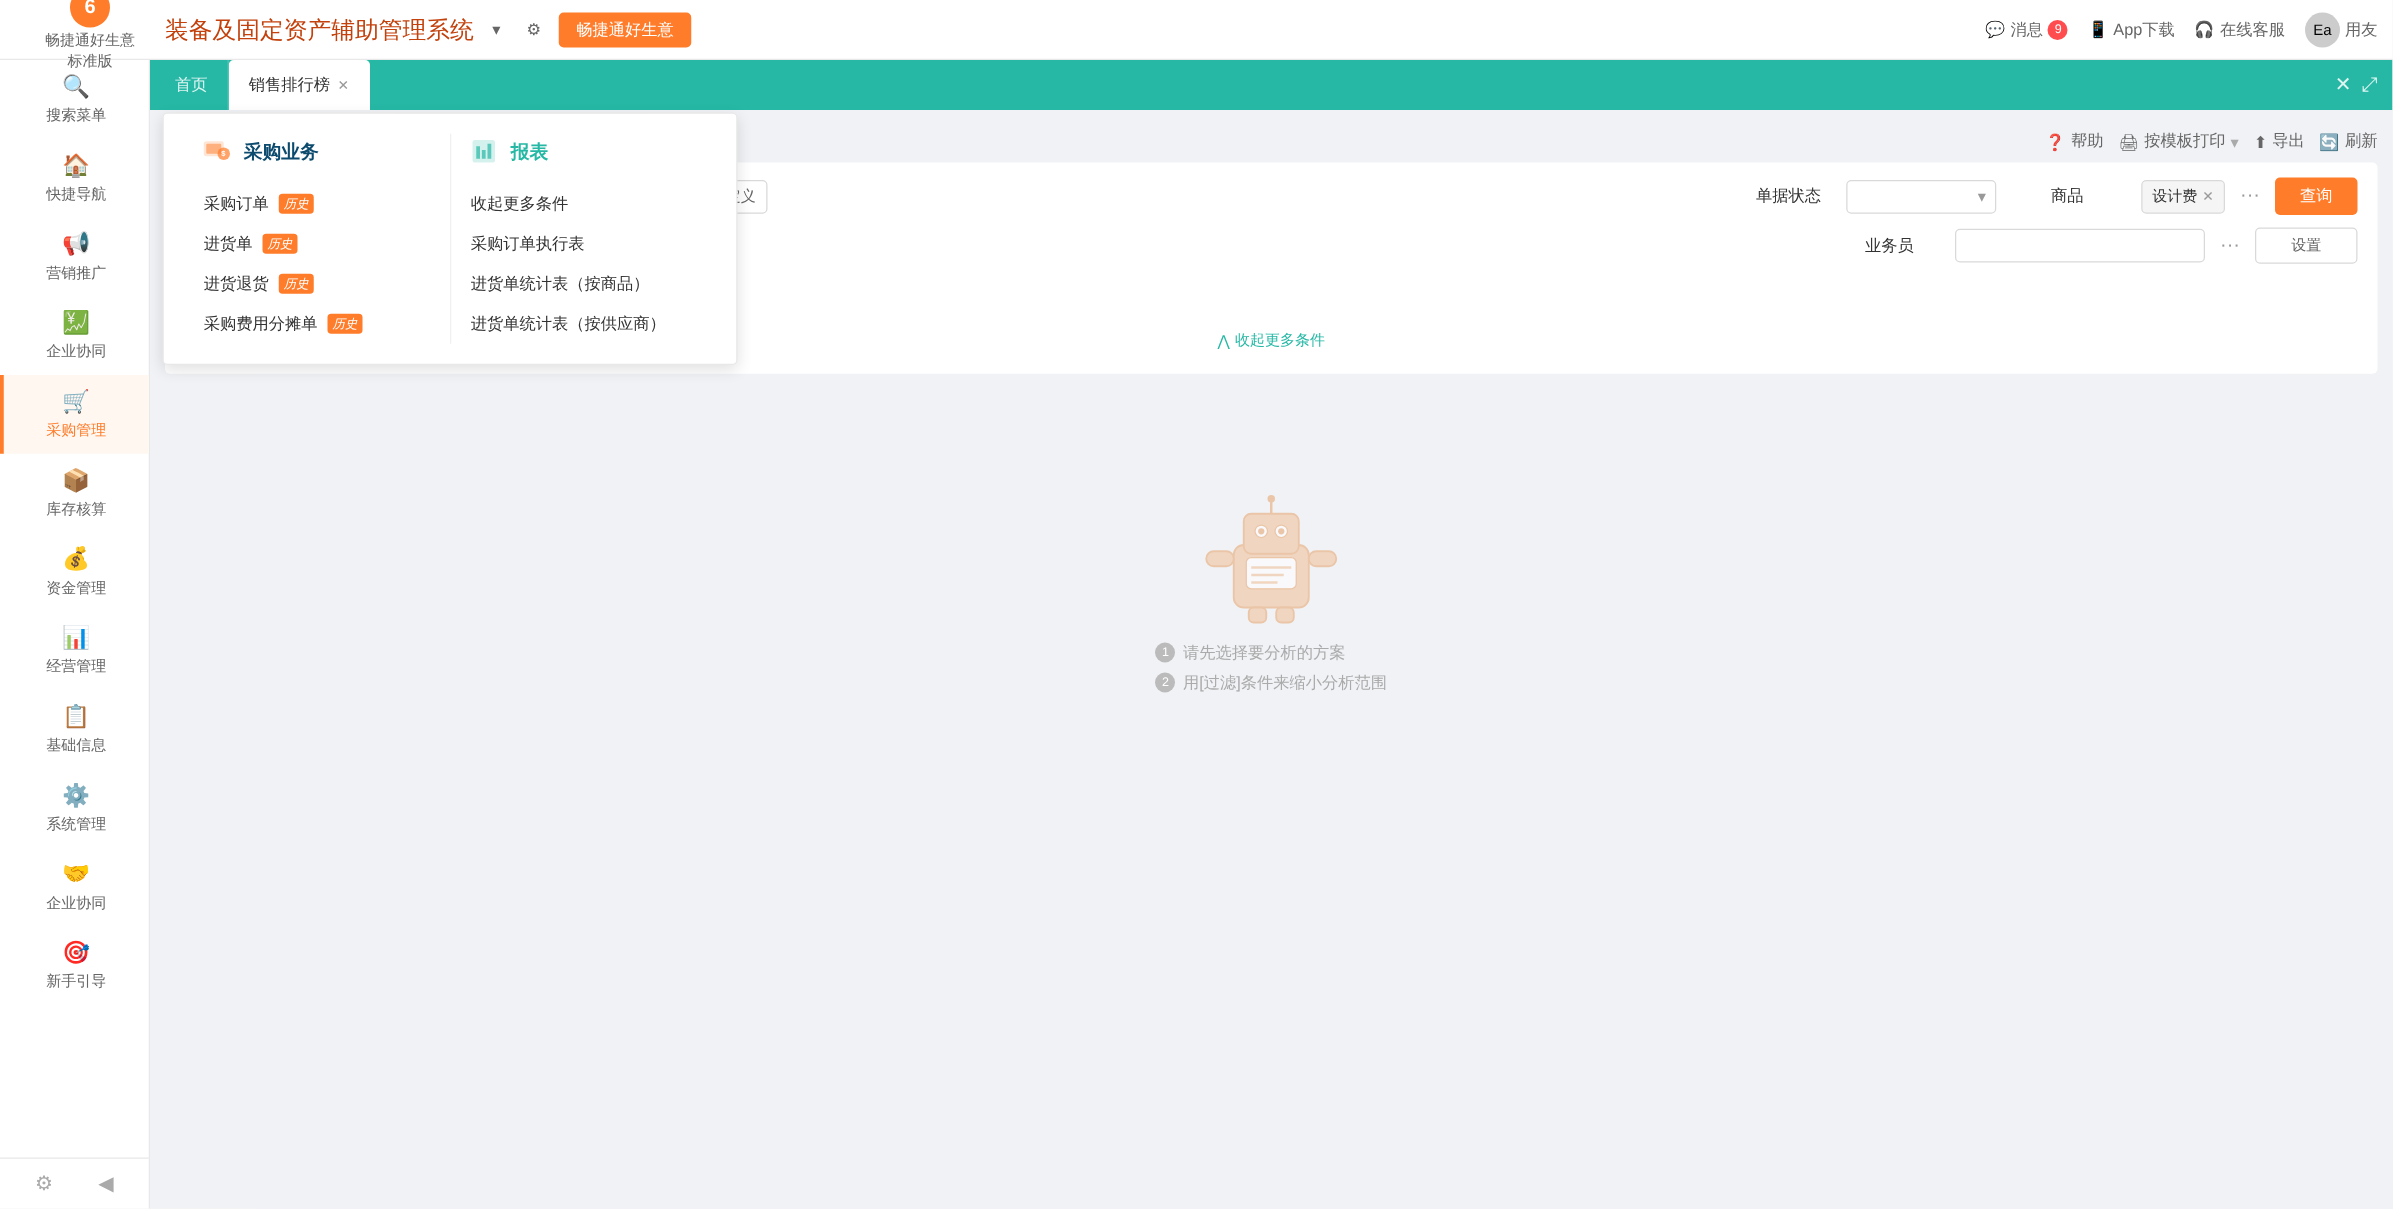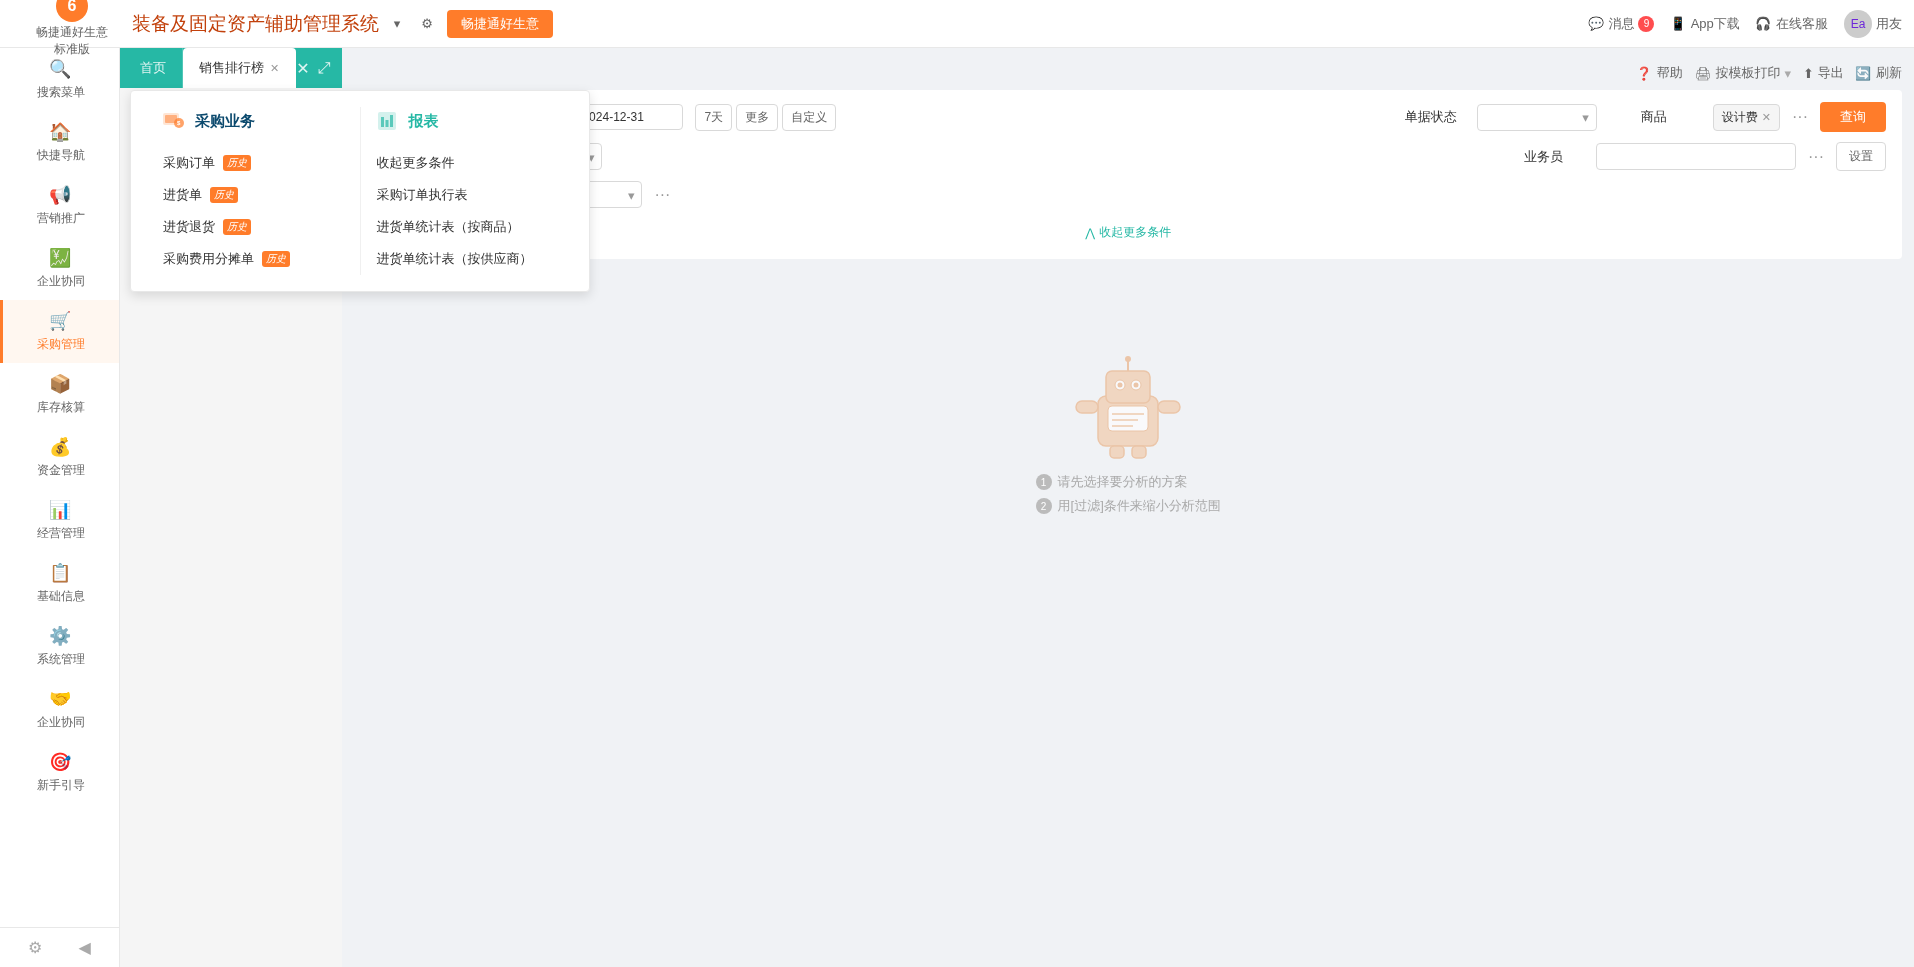--- a/index.html
+++ b/index.html
@@ -81,21 +81,21 @@
       padding: 0 5px;
       min-width: 16px;
       height: 16px;
       display: flex; align-items: center; justify-content: center;
     }
     .user-avatar {
       width: 28px; height: 28px;
       background: #ccc;
       border-radius: 50%;
       display: flex; align-items: center; justify-content: center;
-      color: #6d28d9; font-size: 12px;
+      color: #000000; font-size: 12px;
     }
 
     
     .main-layout {
       display: flex;
       margin-top: 48px;
       height: calc(967px - 48px);
     }
 
     
@@ -134,20 +134,21 @@
       align-items: center;
       justify-content: space-around;
       padding: 10px;
       border-top: 1px solid #e8e8e8;
     }
 
     
     .content-area {
       flex: 1;
       display: flex;
+      flex-direction: column;
       overflow: hidden;
       justify-content: space-between;
     }
 
     
     .tab-bar {
       display: flex;
       align-items: center;
       background: #26b8a5;
       height: 40px;
@@ -296,21 +297,21 @@
       border-radius: 4px;
       padding: 6px 20px;
       cursor: pointer;
       font-size: 13px;
     }
     .btn-setting {
       background: #fff;
       color: #666;
       border: 1px solid #d9d9d9;
       border-radius: 4px;
-      padding: 5px 12px;
+      padding: 5px 28px;
       cursor: pointer;
       font-size: 12px;
     }
     .collapse-row {
       display: flex;
       align-items: center;
       justify-content: center;
       padding: 6px;
       color: #26b8a5;
       cursor: pointer;

